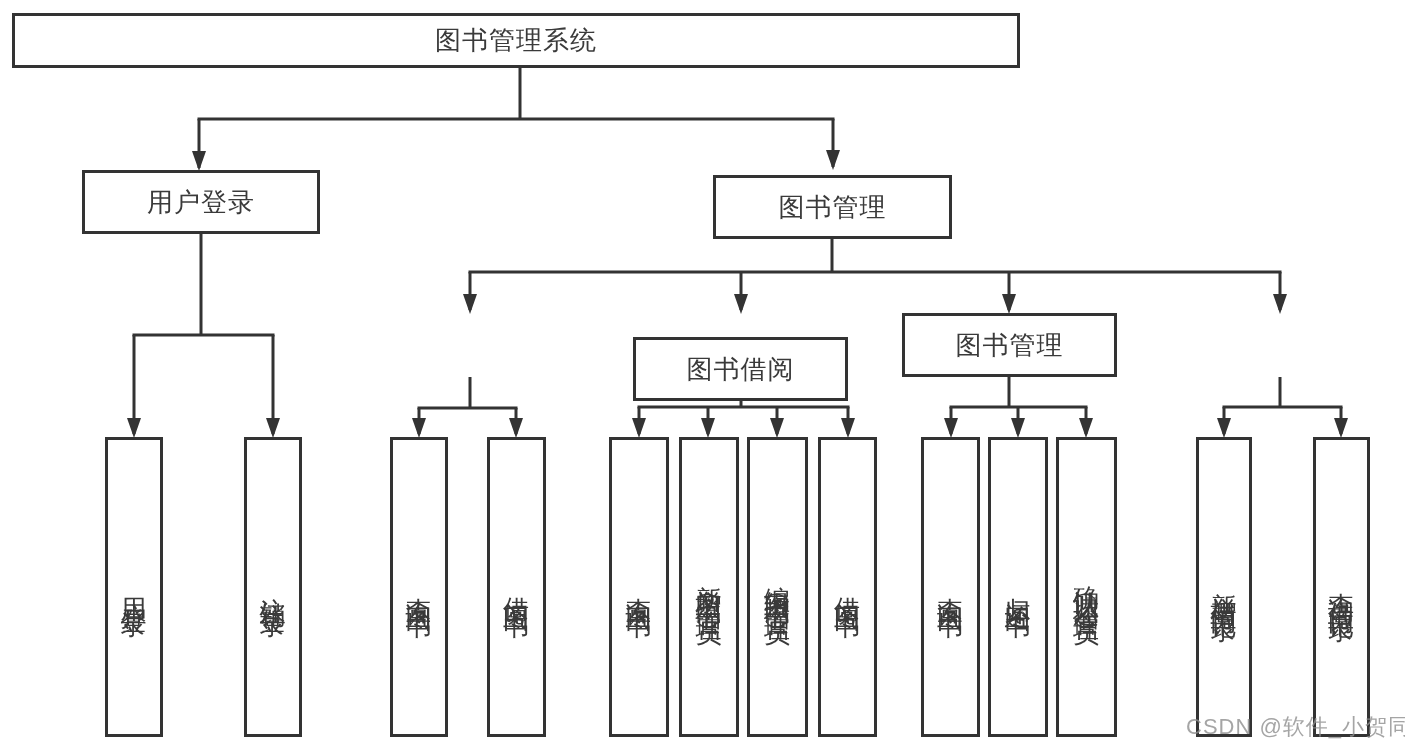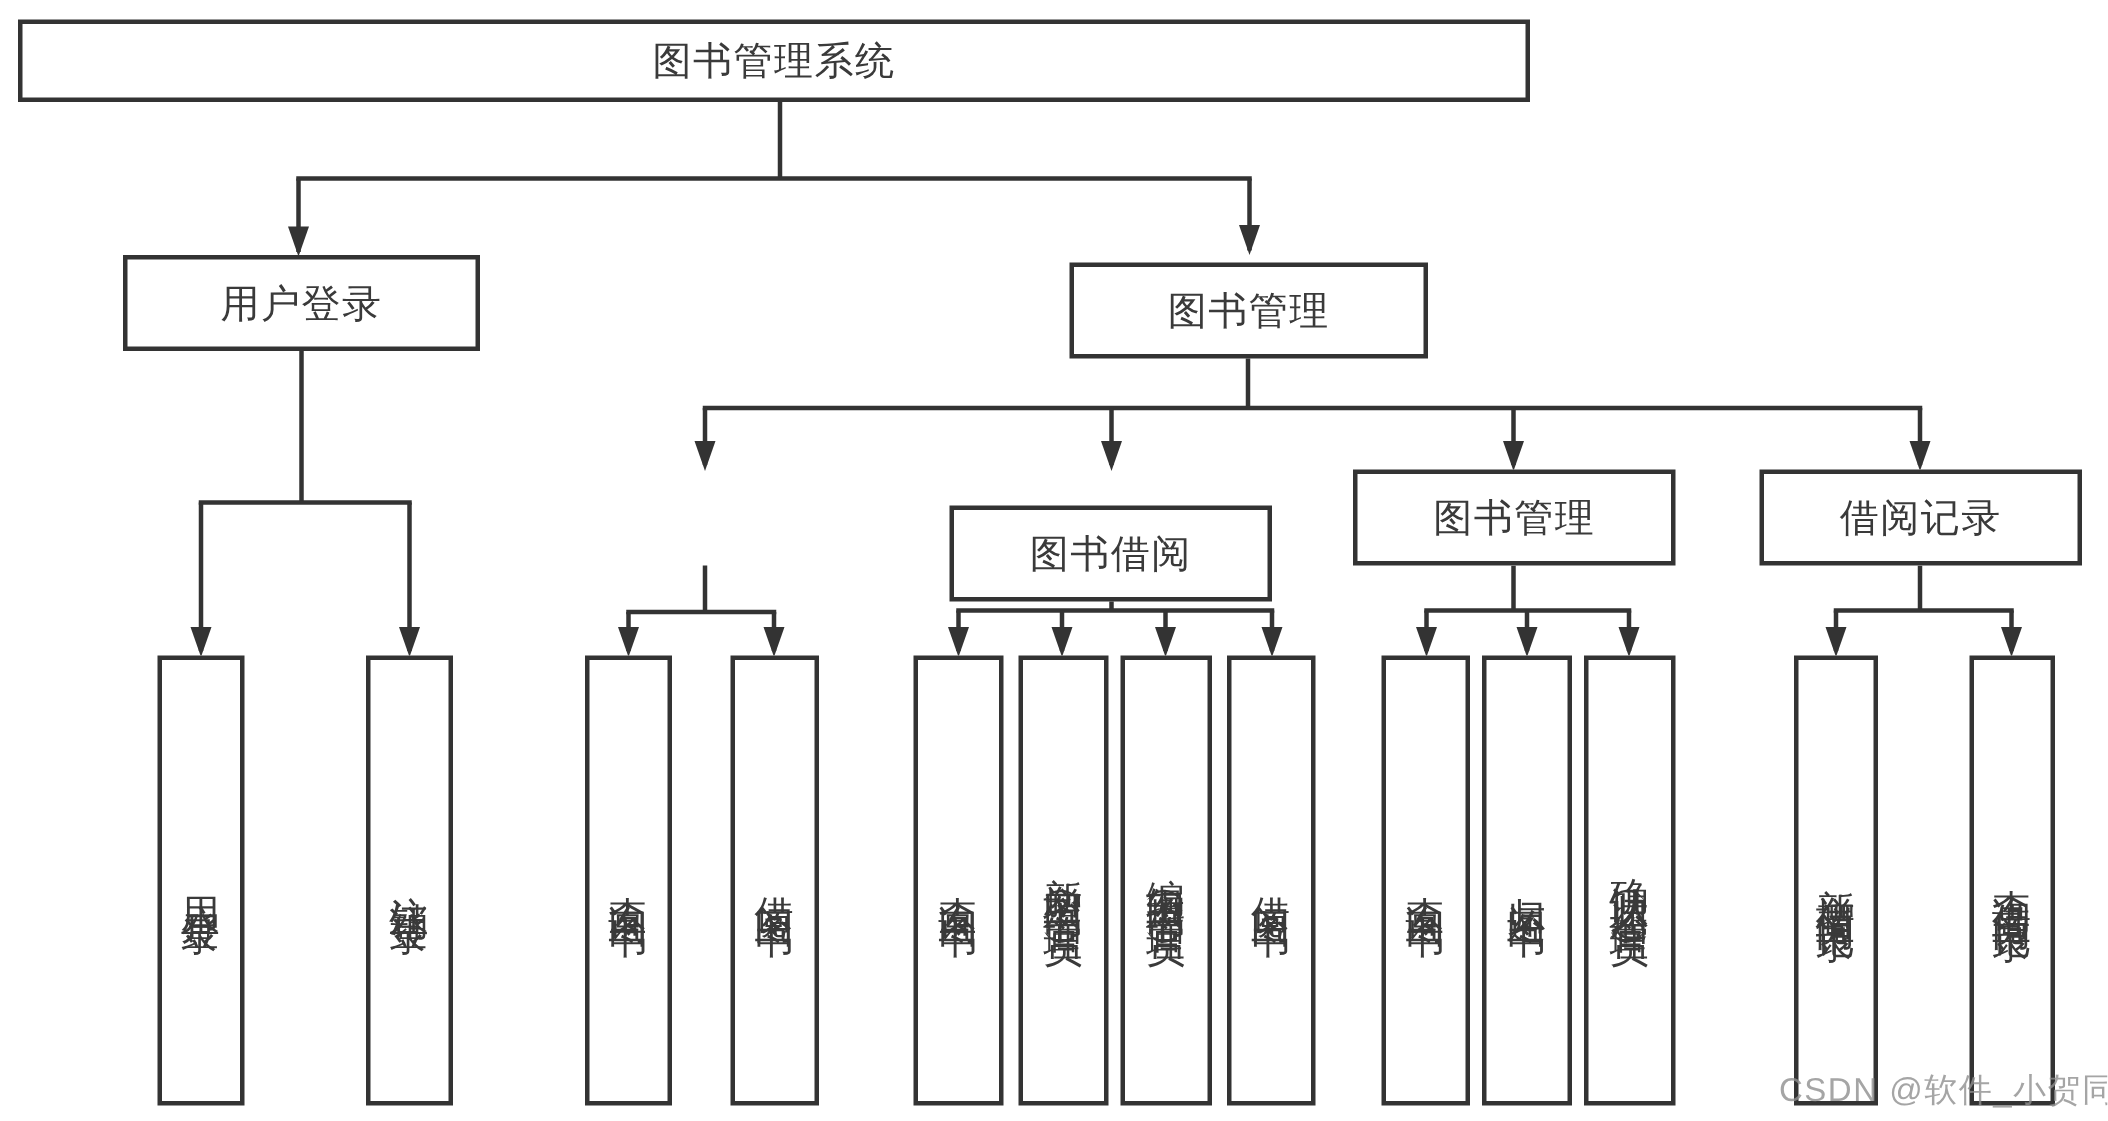--- a/index.html
+++ b/index.html
@@ -142,23 +142,20 @@
   <div class="node h-node" style="left:713px; top:175px; width:239px; height:64px;">
     <span>图书管理</span>
   </div>
 
   <div class="node h-node" style="left:633px; top:313px; width:215px; height:64px;margin-top:24px;">
     <span>图书借阅</span>
   </div>
   <div class="node h-node" style="left:902px; top:313px; width:215px; height:64px;">
     <span>图书管理</span>
   </div>
-  <div class="node h-node" style="left:1173px; top:313px; width:215px; height:64px;">
-    <span>借阅记录</span>
-  </div>
 
   <div class="node v-node" style="left:105px; top:437px; width:58px; height:300px;">
     <span>用户登录</span>
   </div>
   <div class="node v-node" style="left:244px; top:437px; width:58px; height:300px;">
     <span>注销登录</span>
   </div>
 
   <div class="node v-node" style="left:390px; top:437px; width:58px; height:300px;">
     <span>查询图书</span>

